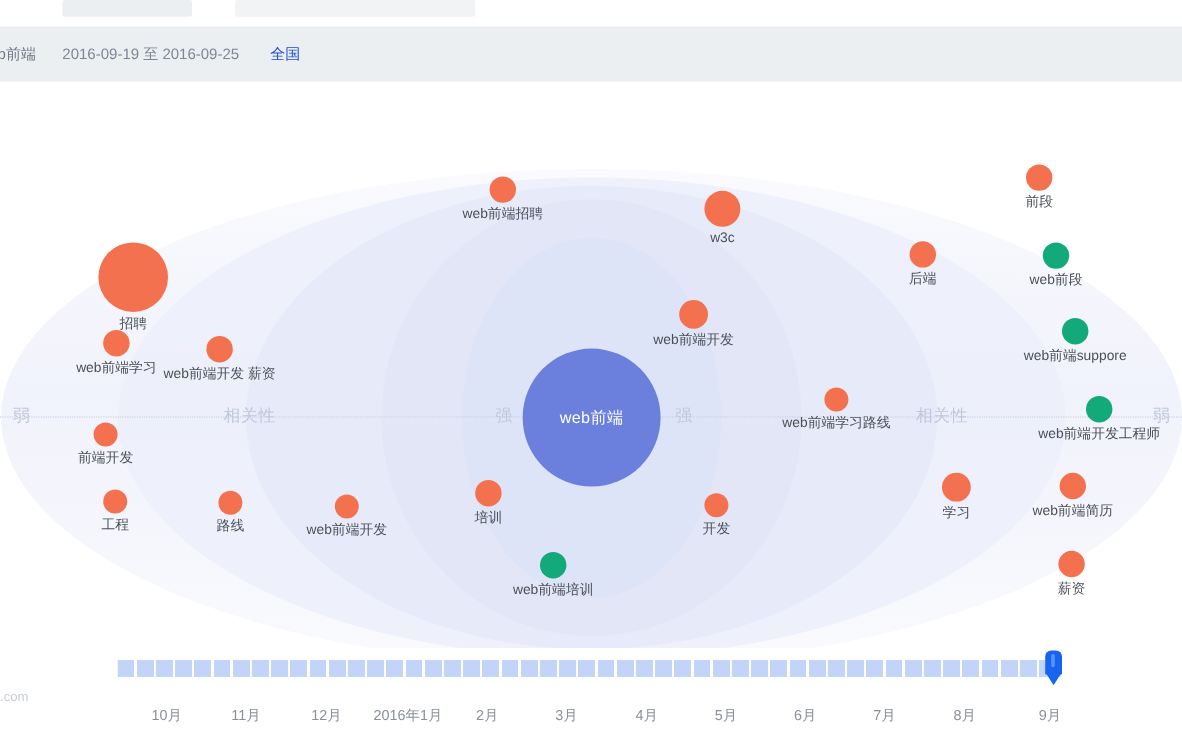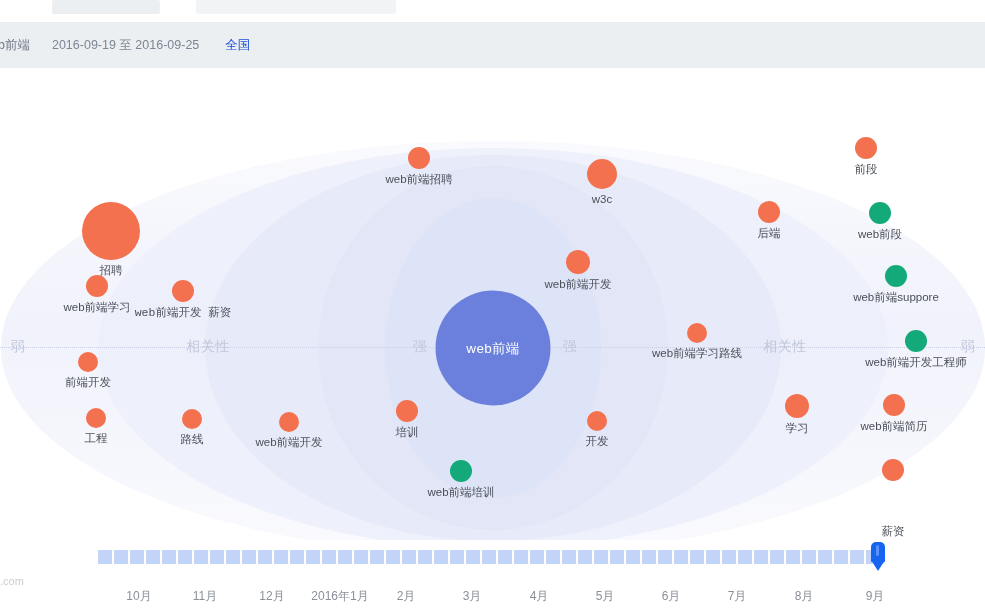--- a/index.html
+++ b/index.html
@@ -156,21 +156,21 @@
 
     <div id="nodes">
         <div class="node" style="left: 111px; top: 111px; width: 58px; height: 58px;">
           <div class="bub up" style="width: 58px; height: 58px;"></div>
           <div class="nlabel" style="top: 62px;">招聘</div>
         </div>
         <div class="node" style="left: 97px; top: 166px; width: 22px; height: 22px;">
           <div class="bub up" style="width: 22px; height: 22px;"></div>
           <div class="nlabel" style="top: 26px;">web前端学习</div>
         </div>
-        <div class="node" style="left: 183px; top: 178px; width: 22px; height: 36px; font-family: Liberation Mono, monospace;">
+        <div class="node" style="left: 183px; top: 178px; width: 22px; height: 36px;">
           <div class="bub up" style="width: 22px; height: 22px;"></div>
           <div class="nlabel" style="top: 26px;">web前端开发 薪资</div>
         </div>
         <div class="node" style="left: 88px; top: 242px; width: 20px; height: 20px;">
           <div class="bub up" style="width: 20px; height: 20px;"></div>
           <div class="nlabel" style="top: 24px;">前端开发</div>
         </div>
         <div class="node" style="left: 96px; top: 298px; width: 20px; height: 20px;">
           <div class="bub up" style="width: 20px; height: 20px;"></div>
           <div class="nlabel" style="top: 24px;">工程</div>
@@ -234,21 +234,21 @@
         <div class="node" style="left: 916px; top: 221px; width: 22px; height: 22px;">
           <div class="bub down" style="width: 22px; height: 22px;"></div>
           <div class="nlabel" style="top: 26px;">web前端开发工程师</div>
         </div>
         <div class="node" style="left: 894px; top: 285px; width: 22px; height: 22px;">
           <div class="bub up" style="width: 22px; height: 22px;"></div>
           <div class="nlabel" style="top: 26px;">web前端简历</div>
         </div>
         <div class="node" style="left: 893px; top: 350px; width: 22px; height: 22px;">
           <div class="bub up" style="width: 22px; height: 22px;"></div>
-          <div class="nlabel" style="top: 26px; margin-top: 40px;">薪资</div>
+          <div class="nlabel" style="top: 26px;">薪资</div>
         </div>
       </div>
   </div>
 
   <div class="timeline">
     <div class="track"></div>
     <div class="pin">
       <div class="body"></div>
       <div class="hl"></div>
       <div class="tipw"></div>

